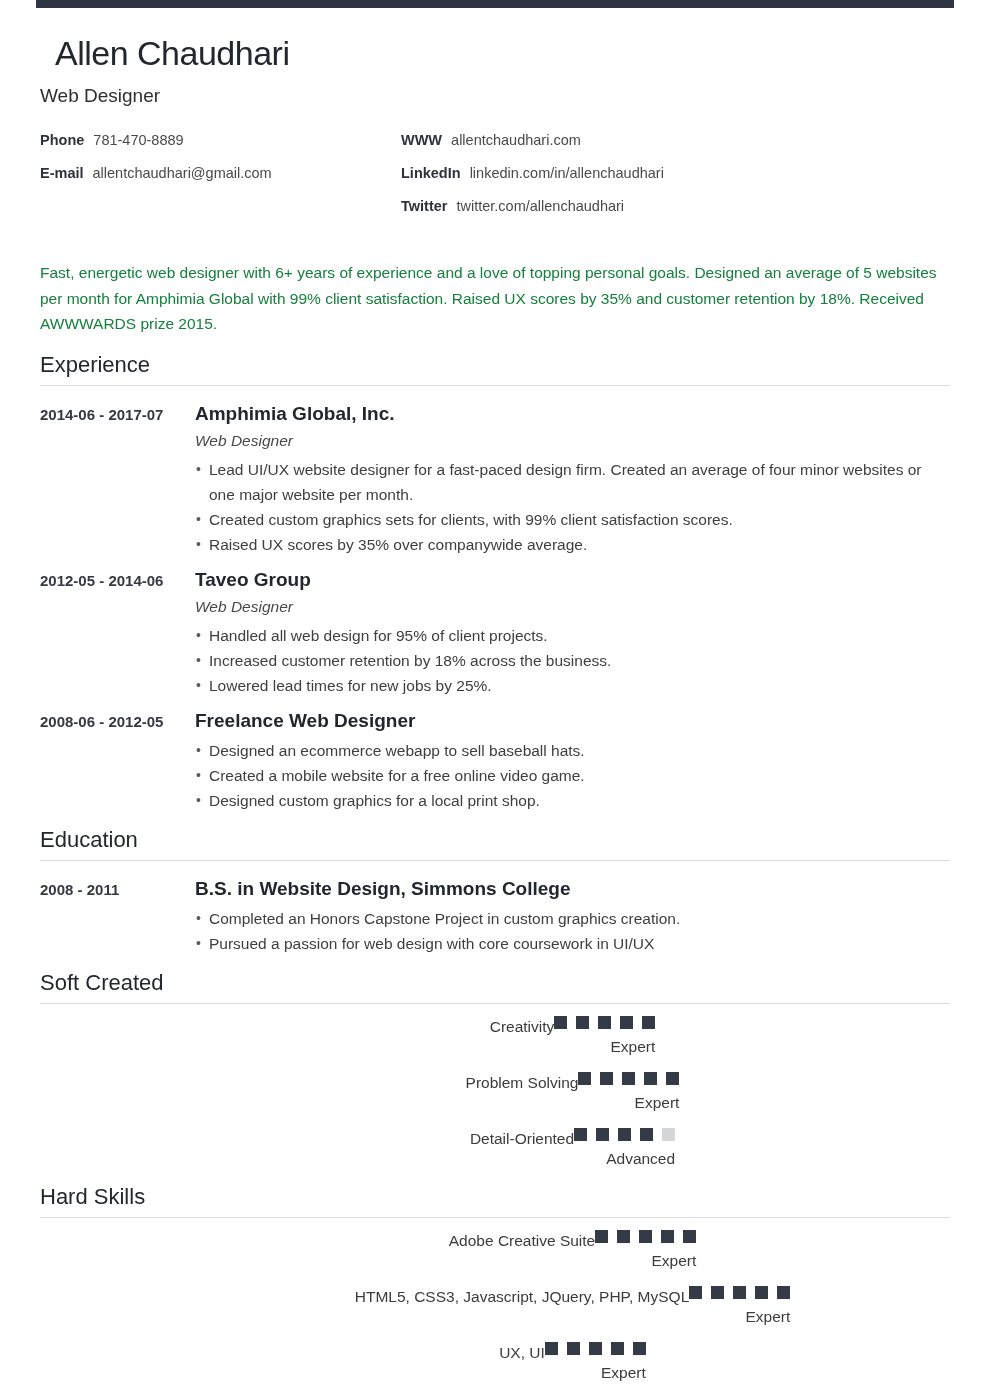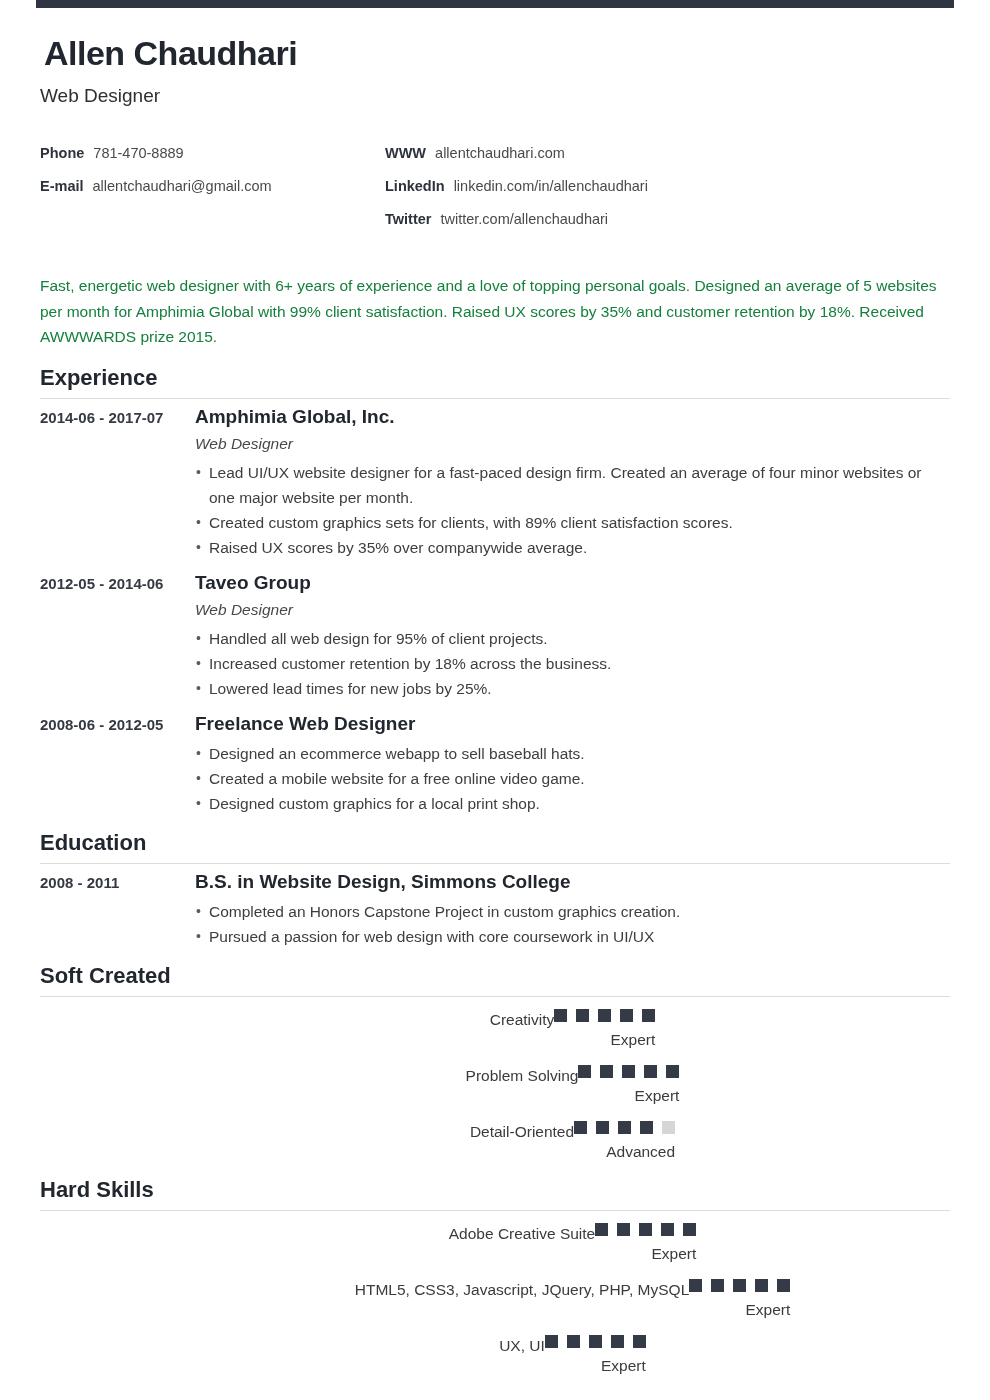--- a/index.html
+++ b/index.html
@@ -5,37 +5,37 @@
   :root { --accent:#2f3542; --heading:#22272f; --sq:#343a46; --sq-empty:#d5d6d8; }
   * { box-sizing:border-box; }
   html,body { margin:0; padding:0; }
   body {
     width:990px; height:1400px; background:#ffffff; overflow:hidden;
     font-family:"Liberation Sans", sans-serif; color:#3e3e3e; position:relative;
   }
   .topbar { position:absolute; top:0; left:36px; right:36px; height:8px; background:var(--accent); }
   .content { padding:0 40px; }
 
-  .name { margin:34px 4px 0; font-size:34px; line-height:39px; font-weight:bold;
+  .name { margin:34px 15px 0; font-size:34px; line-height:39px; font-weight:normal;
           color:var(--heading); letter-spacing:-0.5px; }
   .jobtitle { margin-top:12px; font-size:19px; line-height:22px; color:#2f2f2f; }
 
-  .contact { display:flex; margin-top:37px; font-size:14.5px; }
+  .contact { display:flex; margin-top:24px; font-size:14.5px;gap:16px; }
   .contact-col { width:345px; }
   .contact-col.right { width:auto; }
   .contact-row { margin-bottom:14px; line-height:19px; }
   .contact-row .lbl { font-weight:bold; color:#2d323c; margin-right:9px; }
   .contact-row .val { color:#4a4a4a; }
 
   .summary { margin-top:30px; font-size:15.5px; line-height:25.5px; color:#15803d; width:910px; }
 
-  h2.section-heading { margin:14px 0 0; font-size:22px; line-height:25px; font-weight:bold;
+  h2.section-heading { margin:14px 0 0; font-size:22px; line-height:25px; font-weight:normal;
        color:var(--heading); padding-bottom:8px; border-bottom:1px solid #dcdcdc; }
 
-  .entries { margin-top:7px; }
+  .entries { margin-top:17px; }
   .entry { display:grid; grid-template-columns:155px 1fr; margin-bottom:12px; }
   .entry .dates { font-size:15px; font-weight:bold; color:#343943; line-height:21px; padding-top:1px; }
   .entry .body { }
   .entry .etitle { font-size:19px; line-height:22px; font-weight:bold; color:var(--heading); }
   .entry .role { margin-top:6px; font-size:15.5px; line-height:20px; font-style:italic; color:#484848; }
   .entry ul { margin:6px 0 0; padding:0; list-style:none; }
   .entry li { font-size:15.5px; line-height:25px; color:#3e3e3e; padding-left:14px; position:relative; }
   .entry li::before { content:"\2022"; position:absolute; left:1px; top:0; color:#5a5a5a; font-size:14px; }
 
   .skills { margin-top:12px; }
@@ -85,21 +85,21 @@
   <h2 class="section-heading">Experience</h2>
   <div class="entries">
 
     <div class="entry">
       <div class="dates">2014-06 - 2017-07</div>
       <div class="body">
         <div class="etitle">Amphimia Global, Inc.</div>
         <div class="role">Web Designer</div>
         <ul>
           <li>Lead UI/UX website designer for a fast-paced design firm. Created an average of four minor websites or one major website per month.</li>
-          <li>Created custom graphics sets for clients, with 89% client satisfaction scores.</li>
+          <li>Created custom graphics sets for clients, with 99% client satisfaction scores.</li>
           <li>Raised UX scores by 35% over companywide average.</li>
         </ul>
       </div>
     </div>
 
     <div class="entry">
       <div class="dates">2012-05 - 2014-06</div>
       <div class="body">
         <div class="etitle">Taveo Group</div>
         <div class="role">Web Designer</div>

